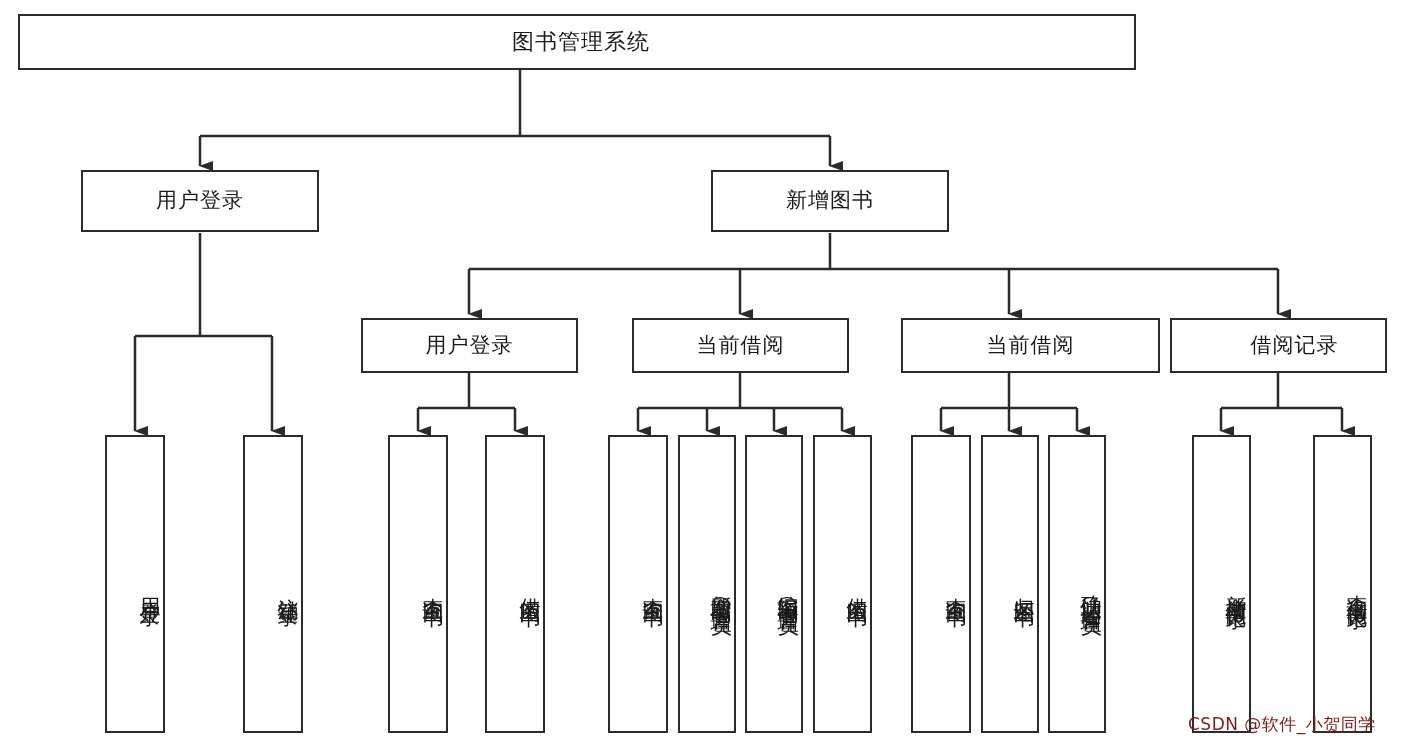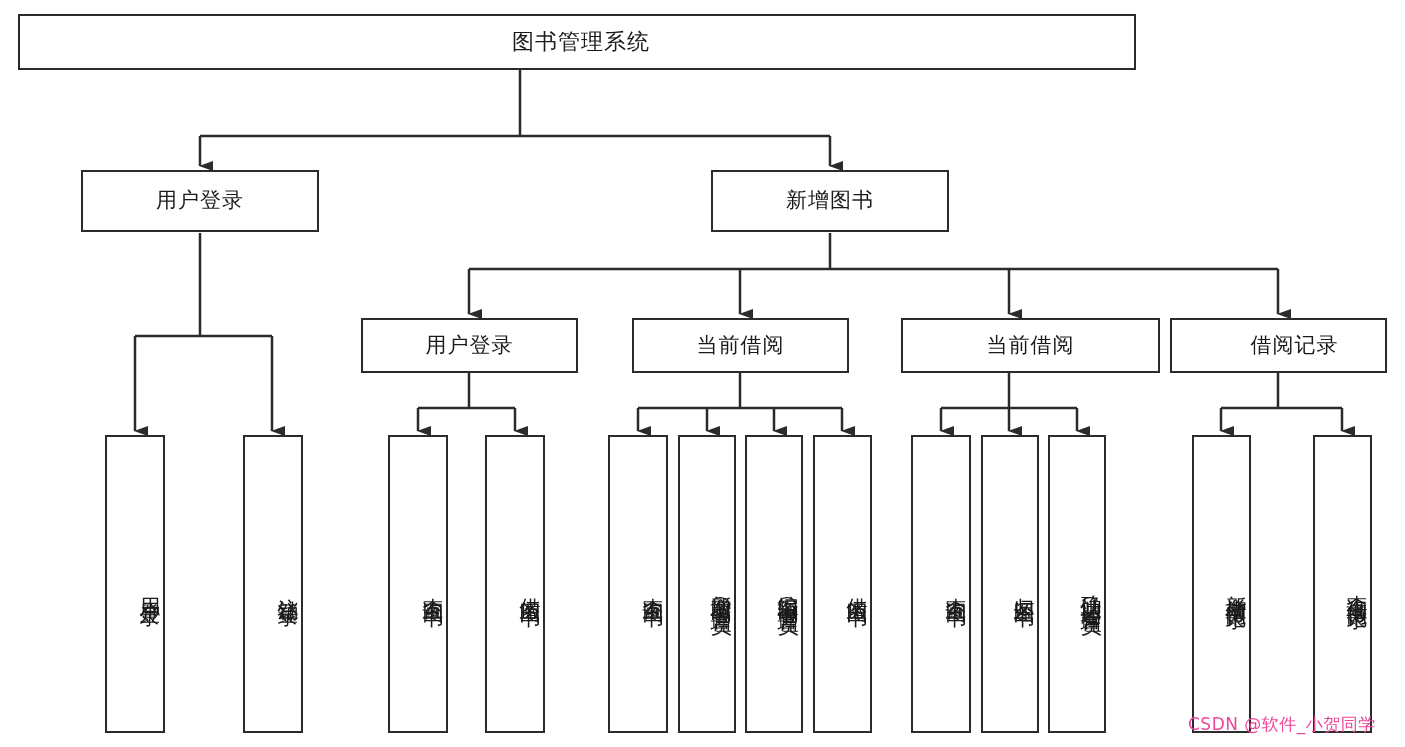--- a/index.html
+++ b/index.html
@@ -56,21 +56,21 @@
     padding-top: 14px;
   }
   .node.root {
     font-size: 22px;
   }
   #watermark {
     position: absolute;
     left: 1188px;
     top: 713px;
     font-size: 17px;
-    color: #ec4899;
+    color: #7f1d1d;
     letter-spacing: 0.5px;
     white-space: nowrap;
     font-family: "DejaVu Sans", "Liberation Sans", sans-serif;
   }
 </style>
 </head>
 <body>
 
 <div id="diagram-root">
 

